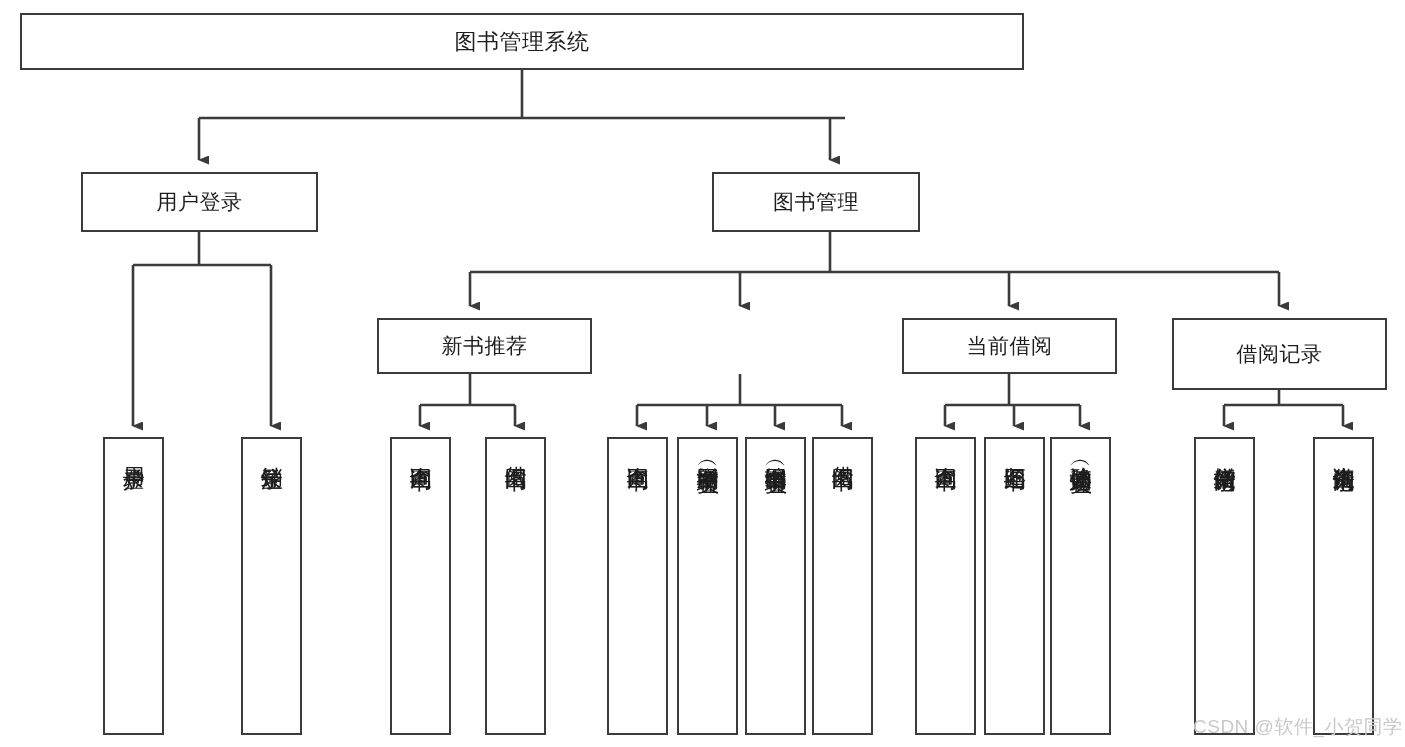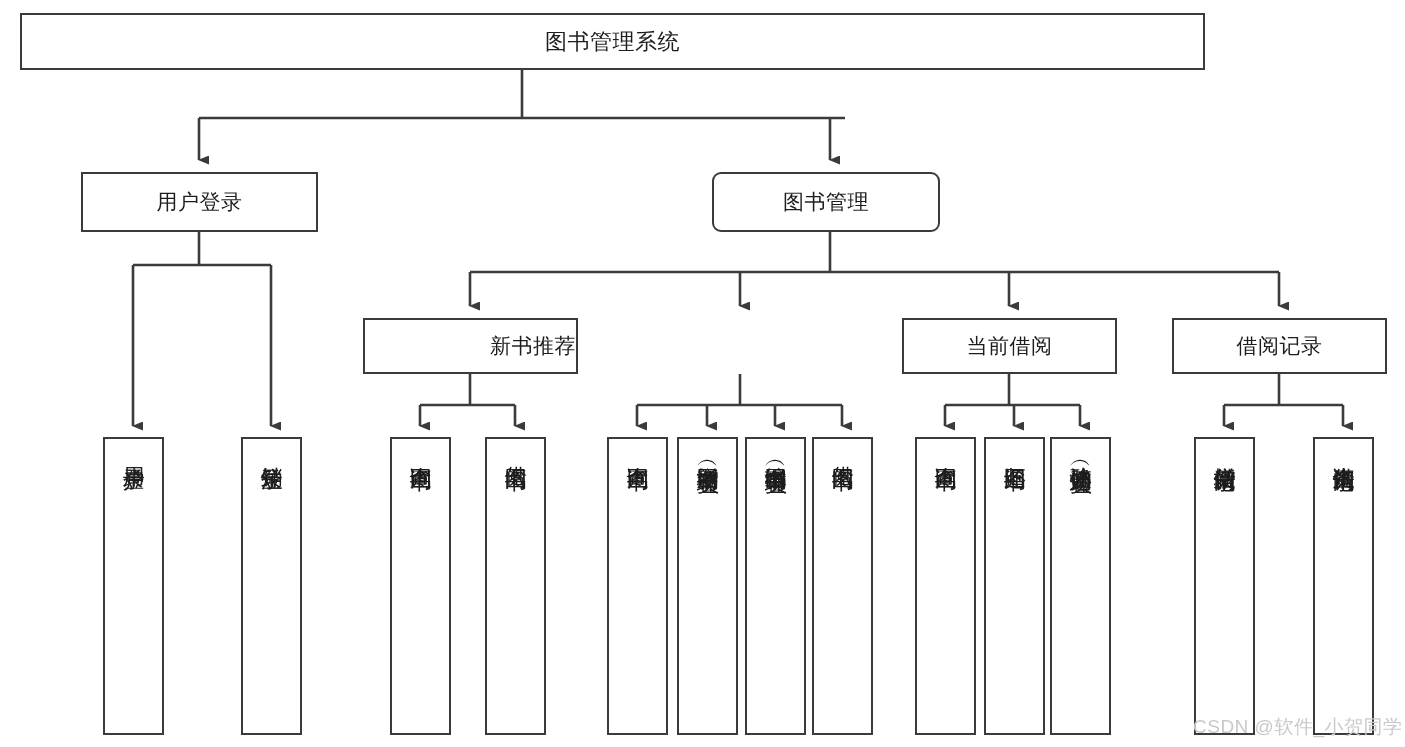--- a/index.html
+++ b/index.html
@@ -68,38 +68,38 @@
       <path d="M1014,405 L1014,426" marker-end="url(#ah)"></path>
       <path d="M1080,405 L1080,426" marker-end="url(#ah)"></path>
 
       <path d="M1279,374 L1279,405"></path>
       <path d="M1224,405 L1343,405"></path>
       <path d="M1224,405 L1224,426" marker-end="url(#ah)"></path>
       <path d="M1343,405 L1343,426" marker-end="url(#ah)"></path>
     </g>
   </svg>
 
-  <div class="node root" style="left:20px;top:13px;width:1185px;height:57px;">
+  <div class="node root" style="left:20px;top:13px;width:1004px;height:57px;">
     <span class="lbl">图书管理系统</span>
   </div>
 
   <div class="node" style="left:81px;top:172px;width:237px;height:60px;">
     <span class="lbl">用户登录</span>
   </div>
-  <div class="node" style="left:712px;top:172px;width:228px;height:60px;border-radius:9px;">
+  <div class="node" style="left:712px;top:172px;width:208px;height:60px;">
     <span class="lbl">图书管理</span>
   </div>
 
-  <div class="node" style="left:363px;top:318px;width:215px;height:56px;justify-content:flex-end;">
+  <div class="node" style="left:377px;top:318px;width:215px;height:56px;">
     <span class="lbl">新书推荐</span>
   </div>
   <div class="node" style="left:902px;top:318px;width:215px;height:56px;">
     <span class="lbl">当前借阅</span>
   </div>
-  <div class="node" style="left:1172px;top:318px;width:215px;height:56px;">
+  <div class="node" style="left:1172px;top:318px;width:215px;height:72px;">
     <span class="lbl">借阅记录</span>
   </div>
 
   <div class="leaf" style="left:103px;top:437px;width:61px;height:298px;">
     <span class="vlbl">用户登录</span>
   </div>
   <div class="leaf" style="left:241px;top:437px;width:61px;height:298px;">
     <span class="vlbl">注销登录</span>
   </div>
 

